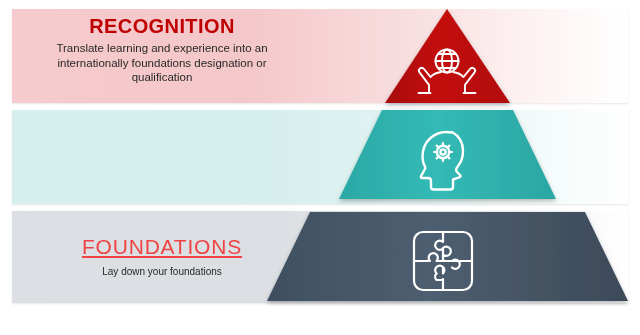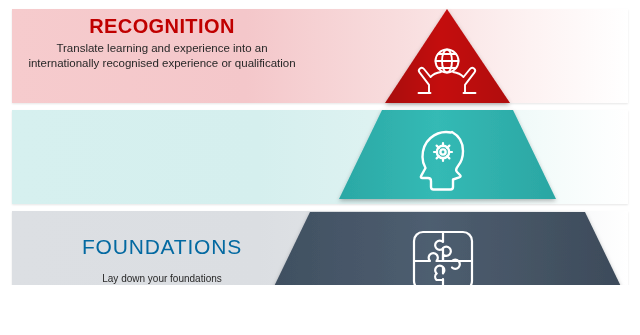--- a/index.html
+++ b/index.html
@@ -6,21 +6,21 @@
     margin: 0;
     padding: 0;
     background: #ffffff;
   }
   body {
     font-family: "Liberation Sans", sans-serif;
   }
   #stage {
     position: relative;
     width: 640px;
-    height: 285px;
+    height: 335px;
     background: #ffffff;
     overflow: hidden;
   }
 
   
   .band {
     position: absolute;
     left: 12px;
     width: 616px;
     box-sizing: border-box;
@@ -78,24 +78,25 @@
     color: #2bb3ad;
     font-weight: normal;
     letter-spacing: 1.2px;
     margin-bottom: 4px;
   }
   .text-build .tier-sub { font-weight: bold; font-size: 11.5px; }
 
   .text-foundations { top: 236px; }
   .text-foundations .tier-title {
     font-size: 21px;
-    color: #0369a1;
+    color: #ef4444;
     font-weight: normal;
     letter-spacing: 0.8px;
-    margin-bottom: 15px;
+    margin-bottom: 8px;
+    text-decoration: underline;
   }
   .text-foundations .tier-sub { font-size: 10px; }
 
   
   #pyramid {
     position: absolute;
     left: 0;
     top: 0;
     width: 640px;
     height: 335px;
@@ -107,21 +108,21 @@
 <body>
 
 <div id="stage">
 
   <div class="band band-recognition"></div>
   <div class="band band-build"></div>
   <div class="band band-foundations"></div>
 
   <div class="tier-text text-recognition">
     <p class="tier-title">RECOGNITION</p>
-    <p class="tier-sub">Translate learning and experience into an internationally recognised experience or qualification</p>
+    <p class="tier-sub">Translate learning and experience into an internationally foundations designation or qualification</p>
   </div>
 
 
   <div class="tier-text text-foundations">
     <p class="tier-title">FOUNDATIONS</p>
     <p class="tier-sub">Lay down your foundations</p>
   </div>
 
   <div id="pyramid">
     <svg width="640" height="335" viewBox="0 0 640 335" xmlns="http://www.w3.org/2000/svg">

